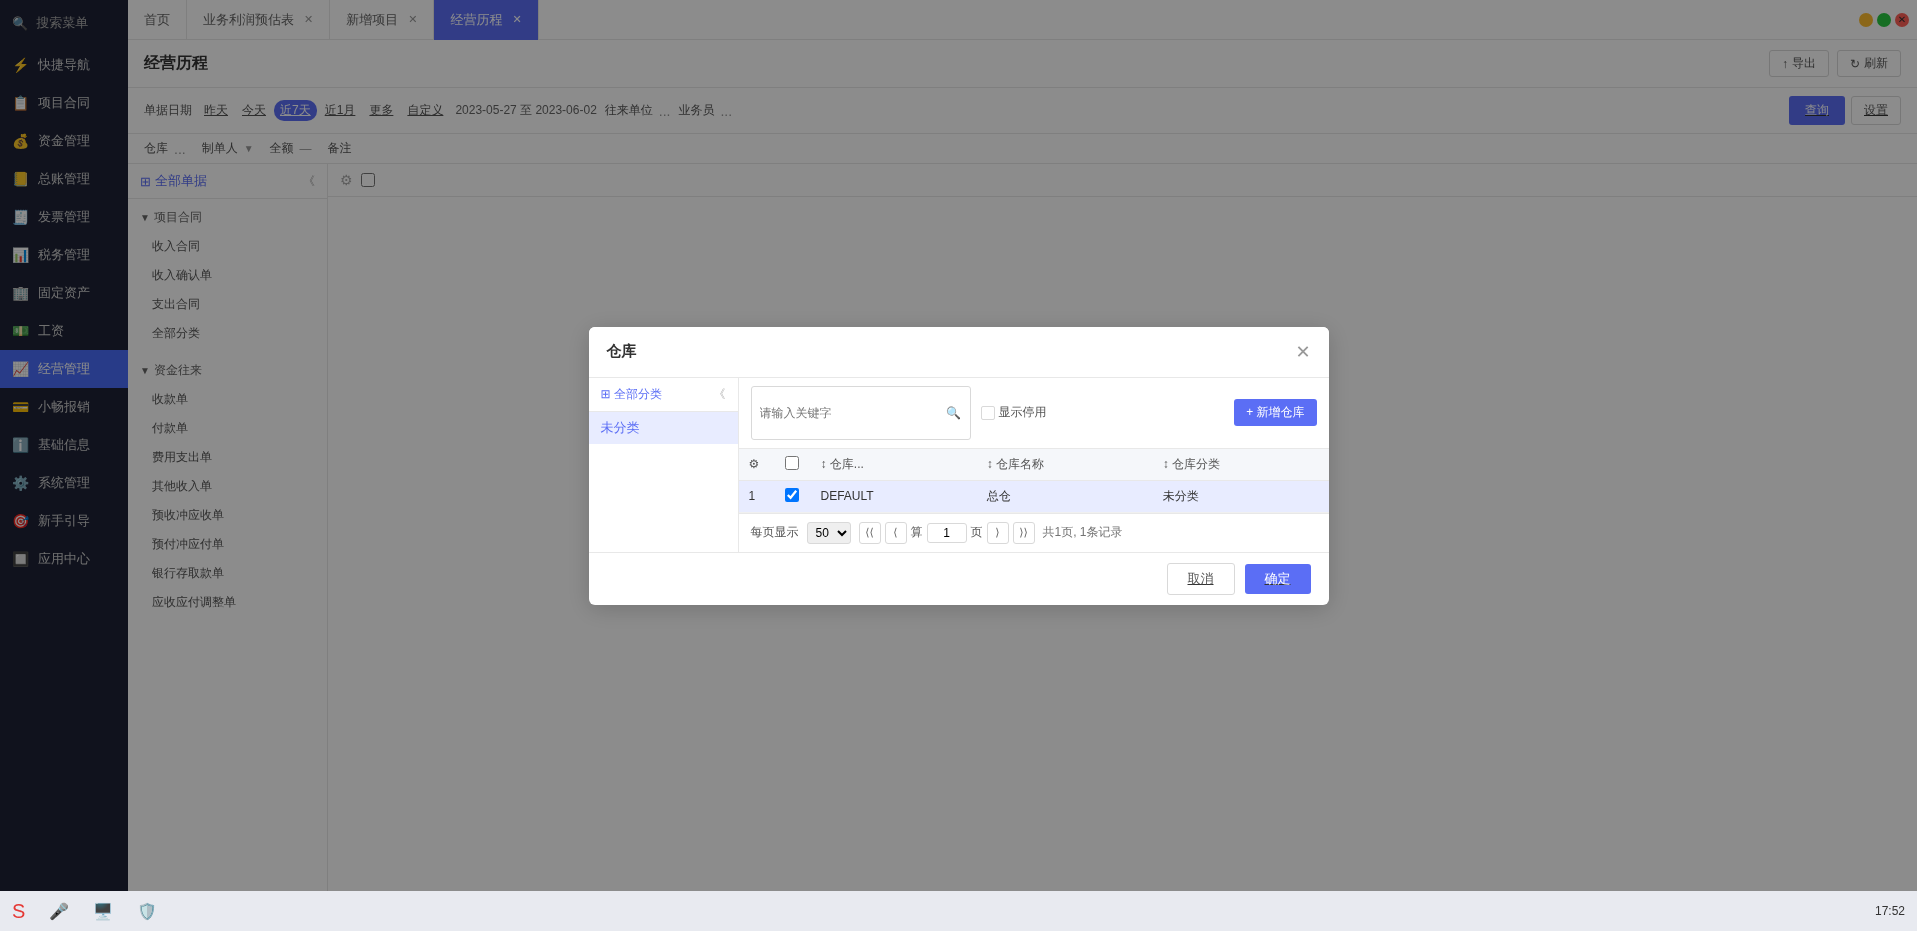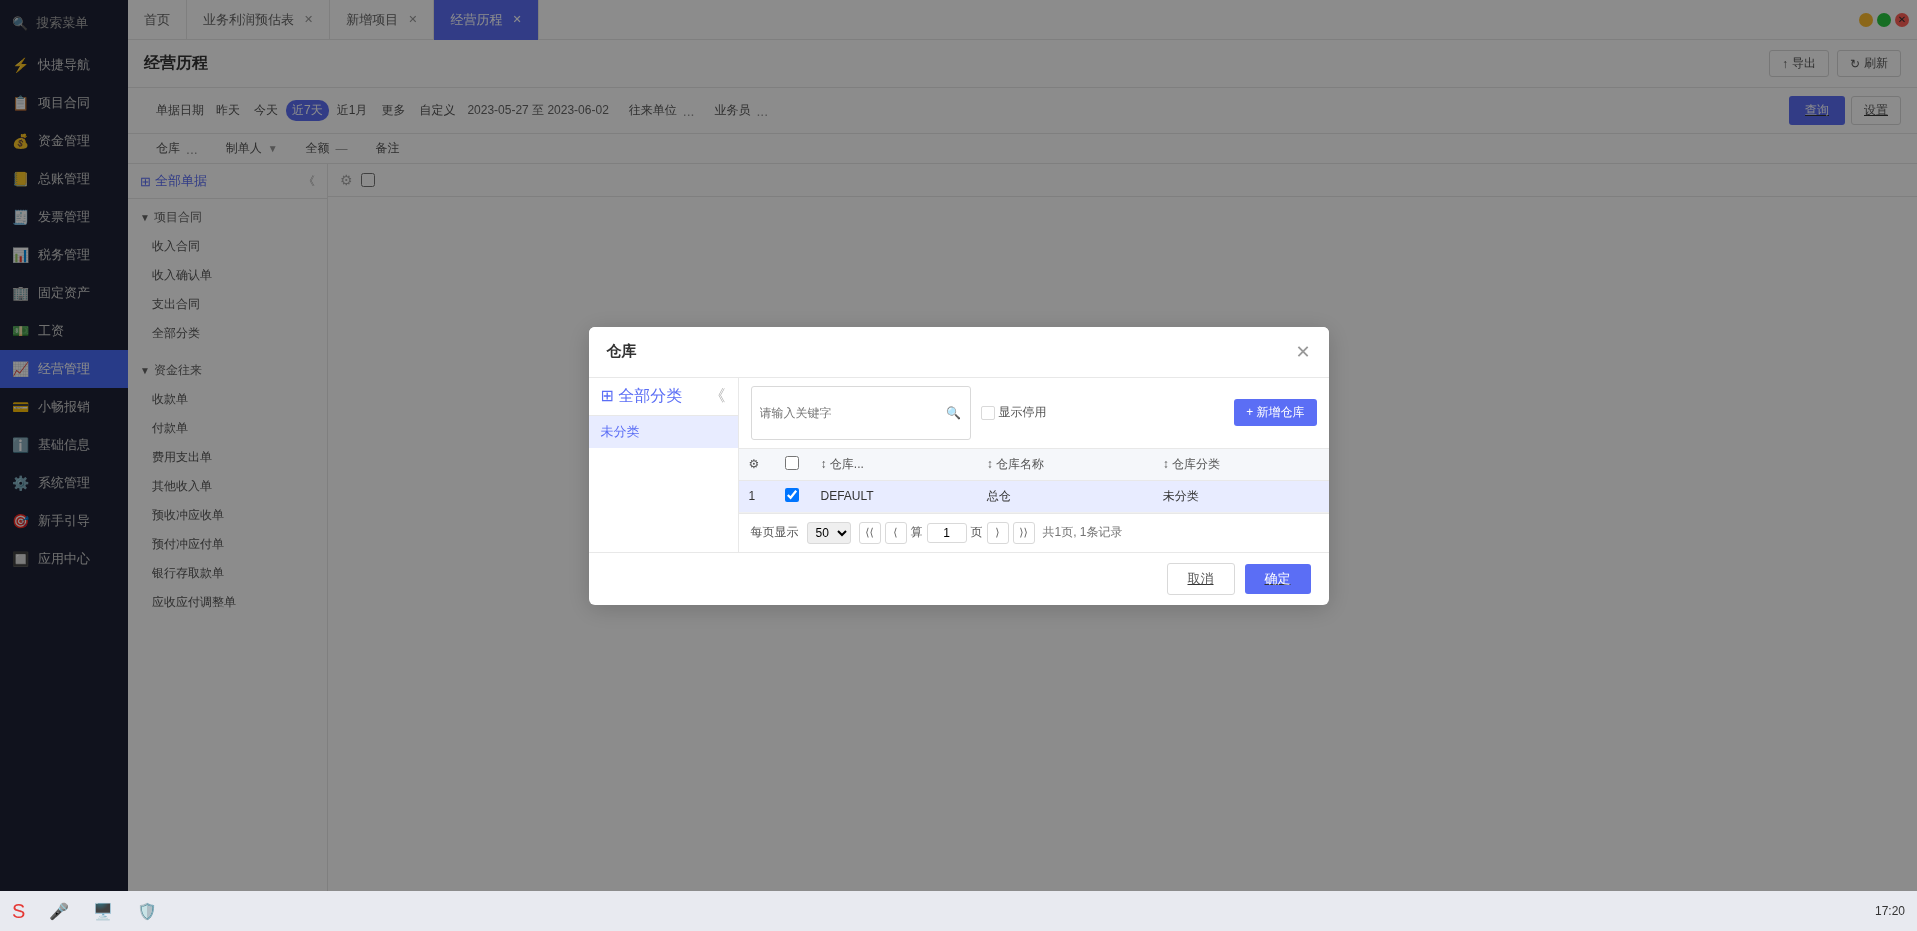--- a/index.html
+++ b/index.html
@@ -47,24 +47,24 @@
     }
     .page-title { font-size: 16px; font-weight: bold; color: #333; }
     .header-actions { display: flex; gap: 8px; }
     .btn-export { background: #fff; border: 1px solid #d9d9d9; padding: 4px 12px; border-radius: 3px; cursor: pointer; font-size: 12px; color: #555; display: flex; align-items: center; gap: 4px; }
     .btn-refresh { background: #fff; border: 1px solid #d9d9d9; padding: 4px 12px; border-radius: 3px; cursor: pointer; font-size: 12px; color: #555; display: flex; align-items: center; gap: 4px; }
 
     
     .filter-bar {
       background: #fff; padding: 8px 16px; display: flex; flex-wrap: wrap; align-items: center; gap: 8px; border-bottom: 1px solid #e8e8e8;
     }
-    .filter-item { display: flex; align-items: center; gap: 6px; font-size: 12px; color: #555; margin-left: 12px; }
+    .filter-item { display: flex; align-items: center; gap: 6px; font-size: 12px; color: #555; }
     .filter-label { white-space: nowrap; }
     .date-tabs { display: flex; gap: 2px; }
-    .date-tab { padding: 2px 6px; border-radius: 3px; cursor: pointer; font-size: 12px; color: #555; }
+    .date-tab { padding: 2px 6px; border-radius: 3px; cursor: pointer; font-size: 12px; color: #555; text-decoration: underline; }
     .date-tab.active { background: #5b6ef5; color: #fff; border-radius: 10px; }
     .date-range { font-size: 12px; color: #666; }
     .filter-dots { color: #999; cursor: pointer; font-size: 14px; }
     .filter-actions { margin-left: auto; display: flex; gap: 6px; text-decoration: underline; }
     .btn-query { background: #5b6ef5; color: #fff; border: none; padding: 5px 16px; border-radius: 3px; cursor: pointer; font-size: 12px; }
     .btn-settings { background: #fff; border: 1px solid #d9d9d9; padding: 5px 12px; border-radius: 3px; cursor: pointer; font-size: 12px; color: #555; }
 
     
     .filter-bar2 {
       background: #fff; padding: 6px 16px; display: flex; align-items: center; gap: 16px; border-bottom: 1px solid #e8e8e8;
@@ -117,21 +117,21 @@
     }
     .modal-title { font-size: 15px; font-weight: 600; color: #333; }
     .modal-close { cursor: pointer; color: #999; font-size: 18px; }
     .modal-body { display: flex; flex: 1; overflow: hidden; }
 
     
     .modal-left {
       width: 150px; border-right: 1px solid #e8e8e8; overflow-y: auto; flex-shrink: 0;
     }
     .modal-left-header {
-      padding: 8px 12px; display: flex; align-items: flex-start; justify-content: space-between; border-bottom: 1px solid #e8e8e8; color: #5b6ef5; font-size: 16px; font-weight: 500;
+      padding: 8px 12px; display: flex; align-items: flex-start; justify-content: space-between; border-bottom: 1px solid #e8e8e8; color: #5b6ef5; font-size: 12px; font-weight: 500;
     }
     .cat-item { padding: 7px 12px; font-size: 13px; color: #555; cursor: pointer; }
     .cat-item.active { background: #e8ecff; color: #5b6ef5; }
 
     
     .modal-right { flex: 1; display: flex; flex-direction: column; overflow: hidden; }
     .modal-right-toolbar { padding: 8px 12px; display: flex; align-items: center; gap: 10px; border-bottom: 1px solid #e8e8e8; }
     .search-box { display: flex; align-items: center; border: 1px solid #d9d9d9; border-radius: 3px; padding: 19px 8px; gap: 4px; flex: 1; max-width: 220px; }
     .search-box input { border: none; outline: none; font-size: 12px; width: 100%; }
     .search-icon { color: #999; font-size: 12px; }
@@ -500,14 +500,14 @@
     <div class="taskbar-app">
       <span style="font-size: 16px;">🎤</span>
     </div>
     <div class="taskbar-app">
       <span style="font-size: 16px;">🖥️</span>
     </div>
     <div class="taskbar-app">
       <span style="font-size: 16px;">🛡️</span>
     </div>
   </div>
-  <div class="taskbar-clock">17:20</div>
+  <div class="taskbar-clock">17:52</div>
 </div>
 
 </body></html>

